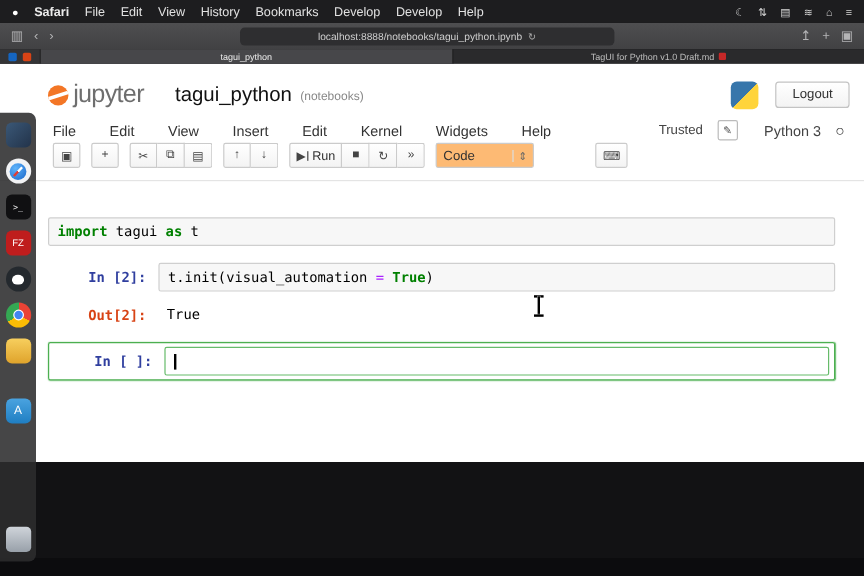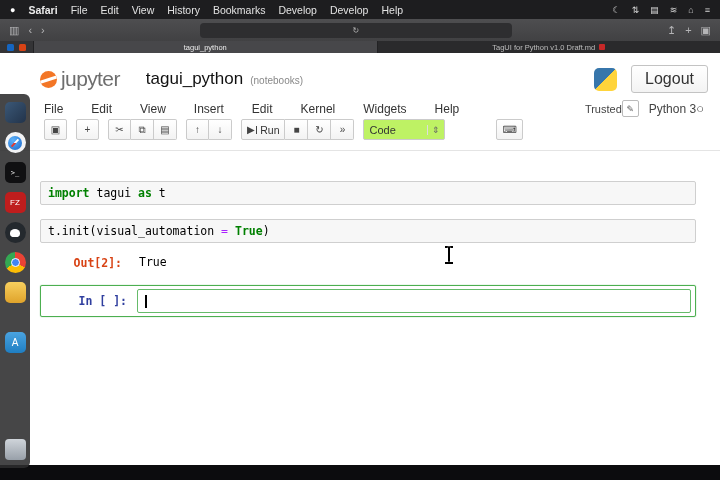--- a/index.html
+++ b/index.html
@@ -25,49 +25,49 @@
   .tabbar{position:absolute;top:41px;left:0;right:0;height:12px;background:#2a2a2c;display:flex;align-items:stretch;z-index:30}
   .pinned{display:flex;align-items:center;gap:5px;padding:0 7px;background:#343436}
   .fav{width:7px;height:7px;border-radius:1.5px}
   .fav.blue{background:#1565c0}
   .fav.red{background:#d84315}
   .tab{flex:1;display:flex;align-items:center;justify-content:center;font-size:7.5px;color:#bdbdbd;border-left:1px solid #222224;gap:4px}
   .tab.active{background:#47474a;color:#ececec}
   .tab .tabfav{width:6px;height:6px;border-radius:1px;background:#c62828}
 
   
-  .page{position:absolute;top:53px;left:0;right:0;height:412px;background:#fff;z-index:10}
+  .page{position:absolute;top:53px;left:0;right:0;height:332px;background:#fff;z-index:10}
 
   .jheader{position:absolute;top:7px;left:40px;right:12px;height:38px;display:flex;align-items:center}
   .jlogo{display:flex;align-items:center;gap:4px}
   .planet{width:17px;height:17px;border-radius:50%;background:#F37626;position:relative;overflow:hidden}
   .planet::after{content:"";position:absolute;left:-2px;top:7px;width:22px;height:3px;background:#fff;transform:rotate(-18deg)}
   .jlogo-text{font-size:21px;color:#6e6e6e;letter-spacing:-0.6px}
   .jtitle{font-size:17px;color:#111;margin-left:26px}
   .autosaved{font-size:10px;color:#888;margin-left:7px;margin-top:3px}
   .python-logo{margin-left:auto;width:23px;height:23px;border-radius:5px;background:linear-gradient(135deg,#3776ab 50%,#ffd43b 50%)}
-  .logout{margin-left:14px;padding:4px 13px;border:1px solid #c3c3c3;border-radius:3px;font-size:16px;color:#333;background:linear-gradient(#fff,#f3f3f3)}
+  .logout{margin-left:14px;padding:4px 13px;border:1px solid #c3c3c3;border-radius:3px;font-size:11px;color:#333;background:linear-gradient(#fff,#f3f3f3)}
 
   .jmenu{position:absolute;top:47px;left:44px;right:16px;display:flex;align-items:center;font-size:12px;color:#333;gap:28px}
   .jmenu .jmitem{cursor:default}
-  .jmenu-right{margin-left:auto;display:flex;align-items:center;gap:0;font-size:11px;color:#444}
+  .jmenu-right{margin-left:auto;display:flex;align-items:center;gap:12px;font-size:11px;color:#444}
   .pencil-btn{width:17px;height:17px;border:1px solid #bbb;border-radius:2px;display:flex;align-items:center;justify-content:center;font-size:9px;color:#555;background:#fff}
   .kernel-name{font-size:12px;margin-left:10px}
   .kernel-ind{font-size:13px;color:#333}
 
   .jtoolbar{position:absolute;top:66px;left:44px;display:flex;gap:9px;align-items:center}
   .grp{display:flex}
   .tbtn{min-width:23px;height:21px;border:1px solid #cbcbcb;background:linear-gradient(#fff,#f3f3f3);display:flex;align-items:center;justify-content:center;font-size:10px;color:#444;padding:0 5px;gap:3px}
   .grp .tbtn+.tbtn{border-left:none}
   .grp .tbtn:first-child{border-radius:2px 0 0 2px}
   .grp .tbtn:last-child{border-radius:0 2px 2px 0}
   .grp .tbtn:only-child{border-radius:2px}
   .runlbl{font-size:10.5px;color:#333}
   .runbar{display:inline-block;width:1.5px;height:8px;background:#444;margin-left:-2px}
-  .sel{width:82px;height:21px;border:1px solid #cbcbcb;border-radius:2px;display:flex;align-items:center;font-size:11px;color:#333;padding:0 5px;background:#bef264;justify-content:space-between}
+  .sel{width:82px;height:21px;border:1px solid #cbcbcb;border-radius:2px;display:flex;align-items:center;font-size:11px;color:#333;padding:0 5px;background:#fdba74;justify-content:space-between}
   .sel .arr{font-size:9px;color:#666;border-left:1px solid #ddd;padding-left:4px}
   .kb{margin-left:42px}
   .tbsep{position:absolute;top:97px;left:0;right:0;border-top:1px solid #e4e4e4}
 
   
   .cells{position:absolute;top:128px;left:40px;right:24px}
   .cellrow{display:flex;align-items:flex-start;margin-bottom:14px}
   .prompt{width:92px;flex:0 0 92px;text-align:right;padding-right:10px;font-family:"DejaVu Sans Mono",monospace;font-size:11.5px;font-weight:bold;padding-top:5px;white-space:pre}
   .prompt.in{color:#303F9F}
   .prompt.out{color:#D84315}
@@ -133,20 +133,21 @@
       <span>⌂</span>
       <span>≡</span>
     </span>
   </div>
 
   <div class="btoolbar">
     <span class="nav-ic">▥</span>
     <span class="nav-ic">‹</span>
     <span class="nav-ic">›</span>
     <div class="urlfield">
+      <span>localhost:8888/notebooks/tagui_python.ipynb</span>
       <span class="reload">↻</span>
     </div>
     <span class="nav-ic">↥</span>
     <span class="nav-ic">+</span>
     <span class="nav-ic">▣</span>
   </div>
 
   <div class="tabbar">
     <div class="pinned">
       <span class="fav blue"></span>
@@ -251,20 +252,21 @@
     </div>
     <div class="tbsep"></div>
 
     <div class="cells">
 
       <div class="cellrow">
         <div class="inbox"><span class="kw">import</span><span> tagui </span><span class="kw">as</span><span> t</span></div>
       </div>
 
       <div class="cellrow" style="margin-bottom:8px">
+        <div class="prompt in">In [2]:</div>
         <div class="inbox"><span>t.init(visual_automation </span><span class="op">= </span><span class="kw">True</span><span>)</span></div>
       </div>
 
       <div class="outrow">
         <div class="prompt out">Out[2]:</div>
         <div class="outval">True</div>
       </div>
 
       <div class="cell-selected">
         <div class="cellrow">

